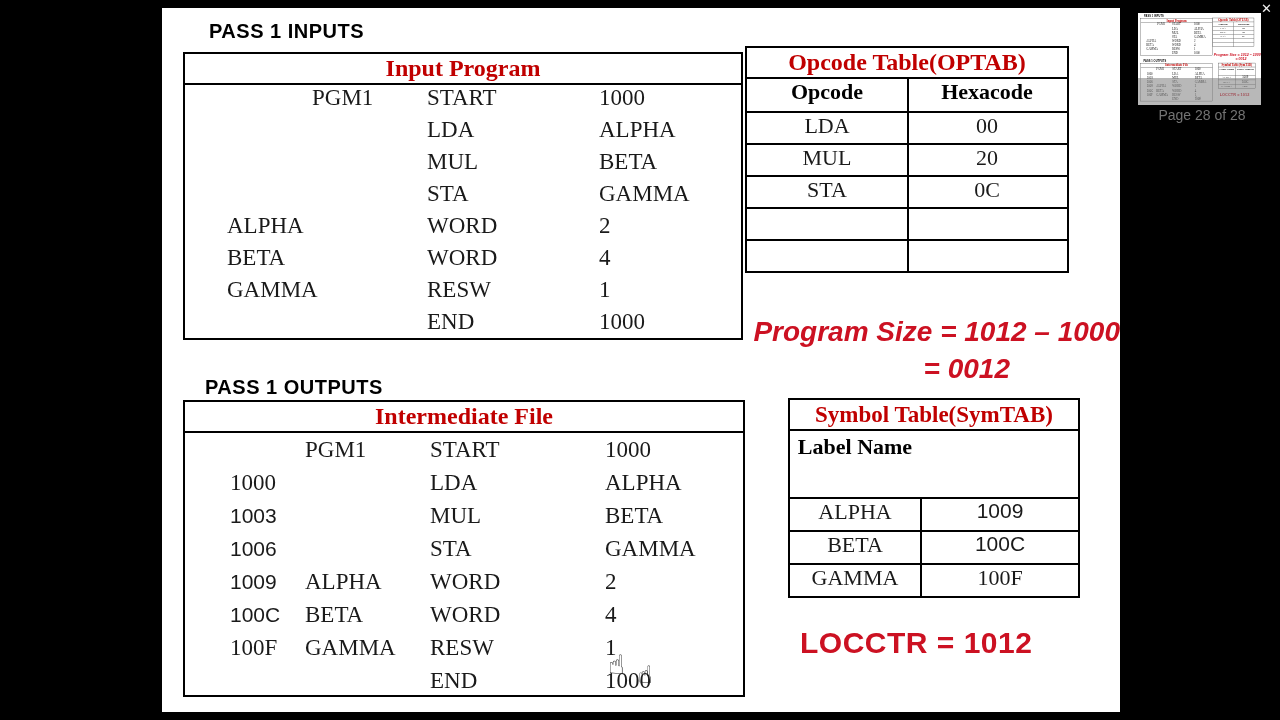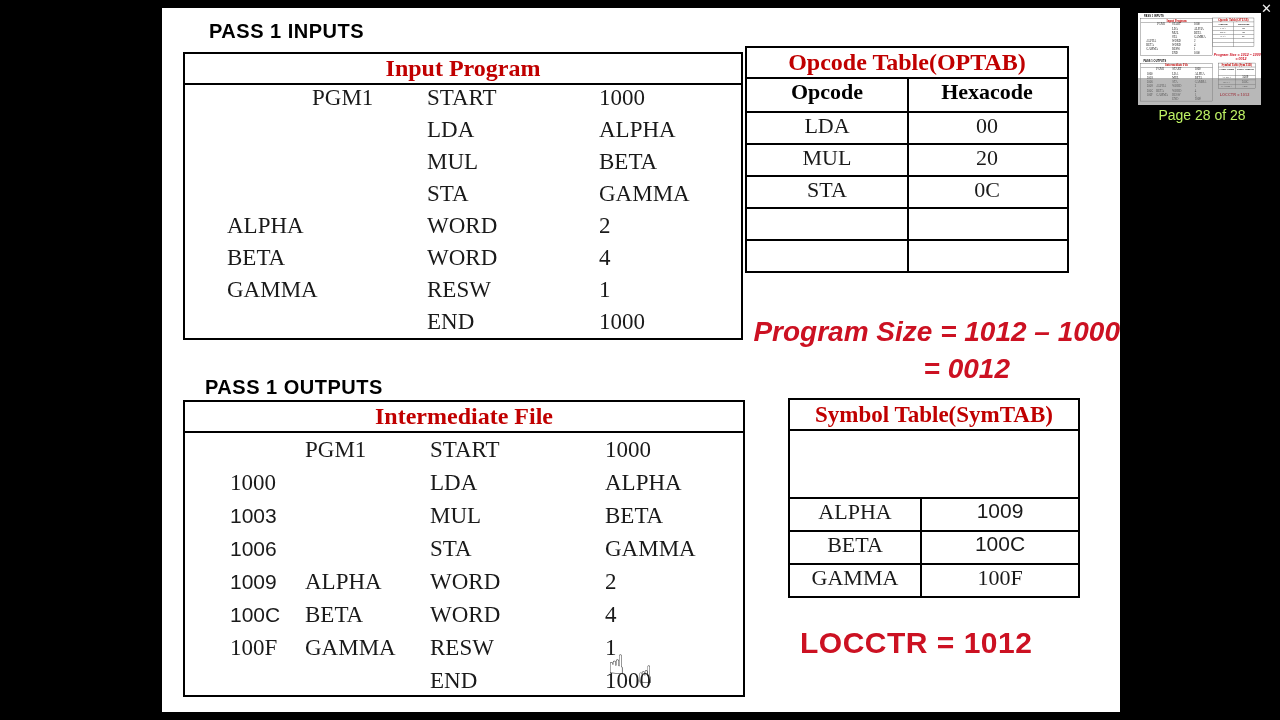--- a/index.html
+++ b/index.html
@@ -52,21 +52,21 @@
   .hand { position:absolute; color:#1a1a1a; font-family:"DejaVu Sans", sans-serif; z-index:5; }
   .hand.h1 { left:446px; top:641px; font-size:27px; }
   .hand.h2 { left:476px; top:653px; font-size:24px; }
 
   
   .thumb { position:absolute; left:1138px; top:13px; width:123px; height:92px; background:#fff; overflow:hidden; }
   .thumb-content { position:absolute; left:0; top:0; width:100%; height:100%; }
   .thumb-clone { left:0 !important; top:0 !important; transform:scale(0.128); transform-origin:0 0; }
   .thumb-overlay { position:absolute; left:0; bottom:0; width:100%; height:27px; background:rgba(125,125,125,0.55); z-index:2; }
   .close-icon { position:absolute; left:1261px; top:1px; color:#efefef; font:bold 13px "DejaVu Sans", sans-serif; }
-  .page-indicator { position:absolute; left:1128px; top:107px; width:148px; text-align:center; color:#bef264; font:14px "Liberation Sans", sans-serif; }
+  .page-indicator { position:absolute; left:1128px; top:107px; width:148px; text-align:center; color:#737373; font:14px "Liberation Sans", sans-serif; }
 </style>
 </head>
 <body>
 
 <div class="slide" id="slide">
 
   <div class="sec-heading inputs">PASS 1 INPUTS</div>
 
   <div class="tbl input-program">
     <span class="tbl-title">Input Program</span>
@@ -195,20 +195,24 @@
       <span class="c0"></span>
       <span class="c1"></span>
       <span class="c2">END</span>
       <span class="c3">1000</span>
     </div>
   </div>
 
   <div class="tbl symtab">
     <span class="tbl-title">Symbol Table(SymTAB)</span>
     <div class="two-col-row head">
+      <span>
+        <span class="hl">Label</span>
+        <span class="hl">Name</span>
+      </span>
     </div>
     <div class="two-col-row">
       <span>ALPHA</span>
       <span class="num-sans">1009</span>
     </div>
     <div class="two-col-row">
       <span>BETA</span>
       <span class="num-sans">100C</span>
     </div>
     <div class="two-col-row">

